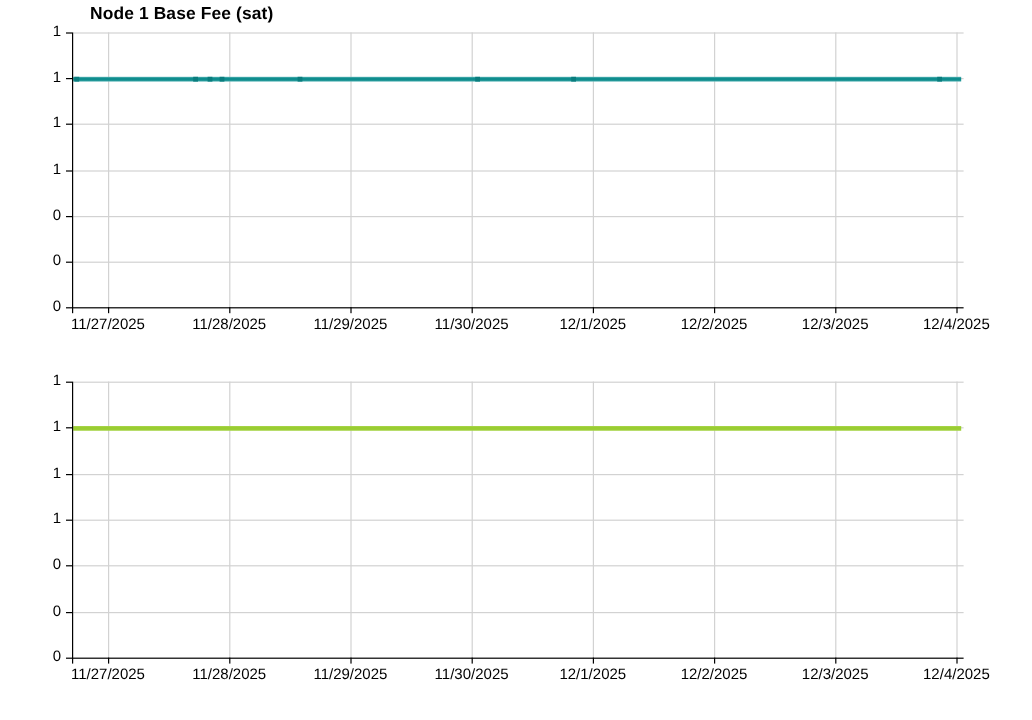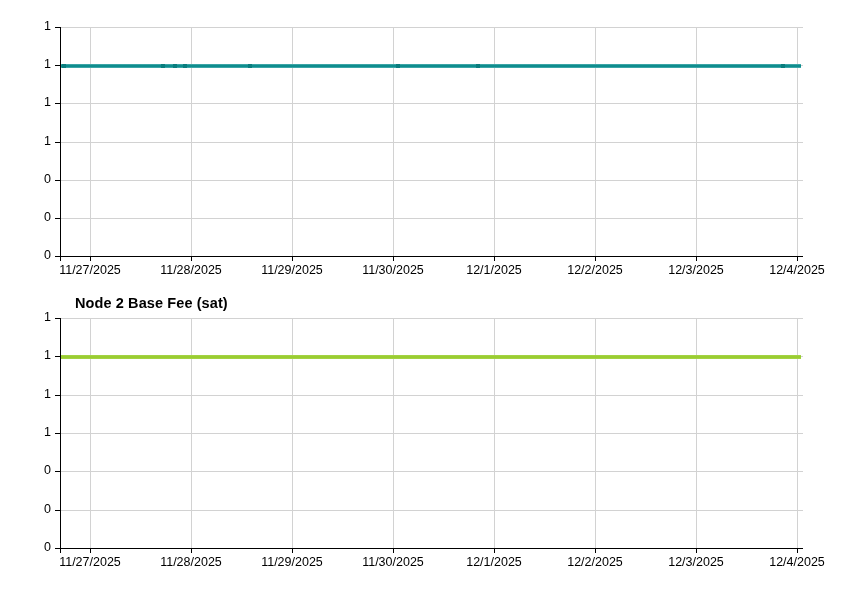--- a/index.html
+++ b/index.html
@@ -42,20 +42,21 @@
     line-height: 15px;
     white-space: nowrap;
   }
 </style>
 </head>
 <body>
 
 <div class="page">
 
   <section class="chart-section" id="chart-0">
+    <h2 class="chart-title">Node 1 Base Fee (sat)</h2>
     <div class="plot" style="width: 741px; height: 229px;">
         <div style="position: absolute; left: 0px; top: 0px; width: 742px; height: 1px; background: rgb(210, 210, 210);"></div>
         <div style="position: absolute; left: 0px; top: 38px; width: 742px; height: 1px; background: rgb(210, 210, 210);"></div>
         <div style="position: absolute; left: 0px; top: 76px; width: 742px; height: 1px; background: rgb(210, 210, 210);"></div>
         <div style="position: absolute; left: 0px; top: 115px; width: 742px; height: 1px; background: rgb(210, 210, 210);"></div>
         <div style="position: absolute; left: 0px; top: 153px; width: 742px; height: 1px; background: rgb(210, 210, 210);"></div>
         <div style="position: absolute; left: 0px; top: 191px; width: 742px; height: 1px; background: rgb(210, 210, 210);"></div>
         <div style="position: absolute; left: 29px; top: 0px; width: 1px; height: 229px; background: rgb(210, 210, 210);"></div>
         <div style="position: absolute; left: 130px; top: 0px; width: 1px; height: 229px; background: rgb(210, 210, 210);"></div>
         <div style="position: absolute; left: 231px; top: 0px; width: 1px; height: 229px; background: rgb(210, 210, 210);"></div>
@@ -102,21 +103,20 @@
       <div class="tick-label" style="position: absolute; left: 545px; top: 263px; width: 100px; text-align: center;">12/2/2025</div>
       <div style="position: absolute; left: 696px; top: 256px; width: 1px; height: 5px; background: rgb(0, 0, 0);"></div>
       <div class="tick-label" style="position: absolute; left: 646px; top: 263px; width: 100px; text-align: center;">12/3/2025</div>
       <div style="position: absolute; left: 797px; top: 256px; width: 1px; height: 5px; background: rgb(0, 0, 0);"></div>
       <div class="tick-label" style="position: absolute; left: 747px; top: 263px; width: 100px; text-align: center;">12/4/2025</div>
       <div style="position: absolute; left: 60px; top: 27px; width: 1px; height: 234px; background: rgb(0, 0, 0);"></div>
       <div style="position: absolute; left: 60px; top: 256px; width: 743px; height: 1px; background: rgb(0, 0, 0);"></div>
     </section>
 
   <section class="chart-section" id="chart-1">
-    <h2 class="chart-title">Node 2 Base Fee (sat)</h2>
     <div class="plot" style="width: 741px; height: 230px;">
         <div style="position: absolute; left: 0px; top: 0px; width: 742px; height: 1px; background: rgb(210, 210, 210);"></div>
         <div style="position: absolute; left: 0px; top: 38px; width: 742px; height: 1px; background: rgb(210, 210, 210);"></div>
         <div style="position: absolute; left: 0px; top: 77px; width: 742px; height: 1px; background: rgb(210, 210, 210);"></div>
         <div style="position: absolute; left: 0px; top: 115px; width: 742px; height: 1px; background: rgb(210, 210, 210);"></div>
         <div style="position: absolute; left: 0px; top: 153px; width: 742px; height: 1px; background: rgb(210, 210, 210);"></div>
         <div style="position: absolute; left: 0px; top: 192px; width: 742px; height: 1px; background: rgb(210, 210, 210);"></div>
         <div style="position: absolute; left: 29px; top: 0px; width: 1px; height: 230px; background: rgb(210, 210, 210);"></div>
         <div style="position: absolute; left: 130px; top: 0px; width: 1px; height: 230px; background: rgb(210, 210, 210);"></div>
         <div style="position: absolute; left: 231px; top: 0px; width: 1px; height: 230px; background: rgb(210, 210, 210);"></div>

